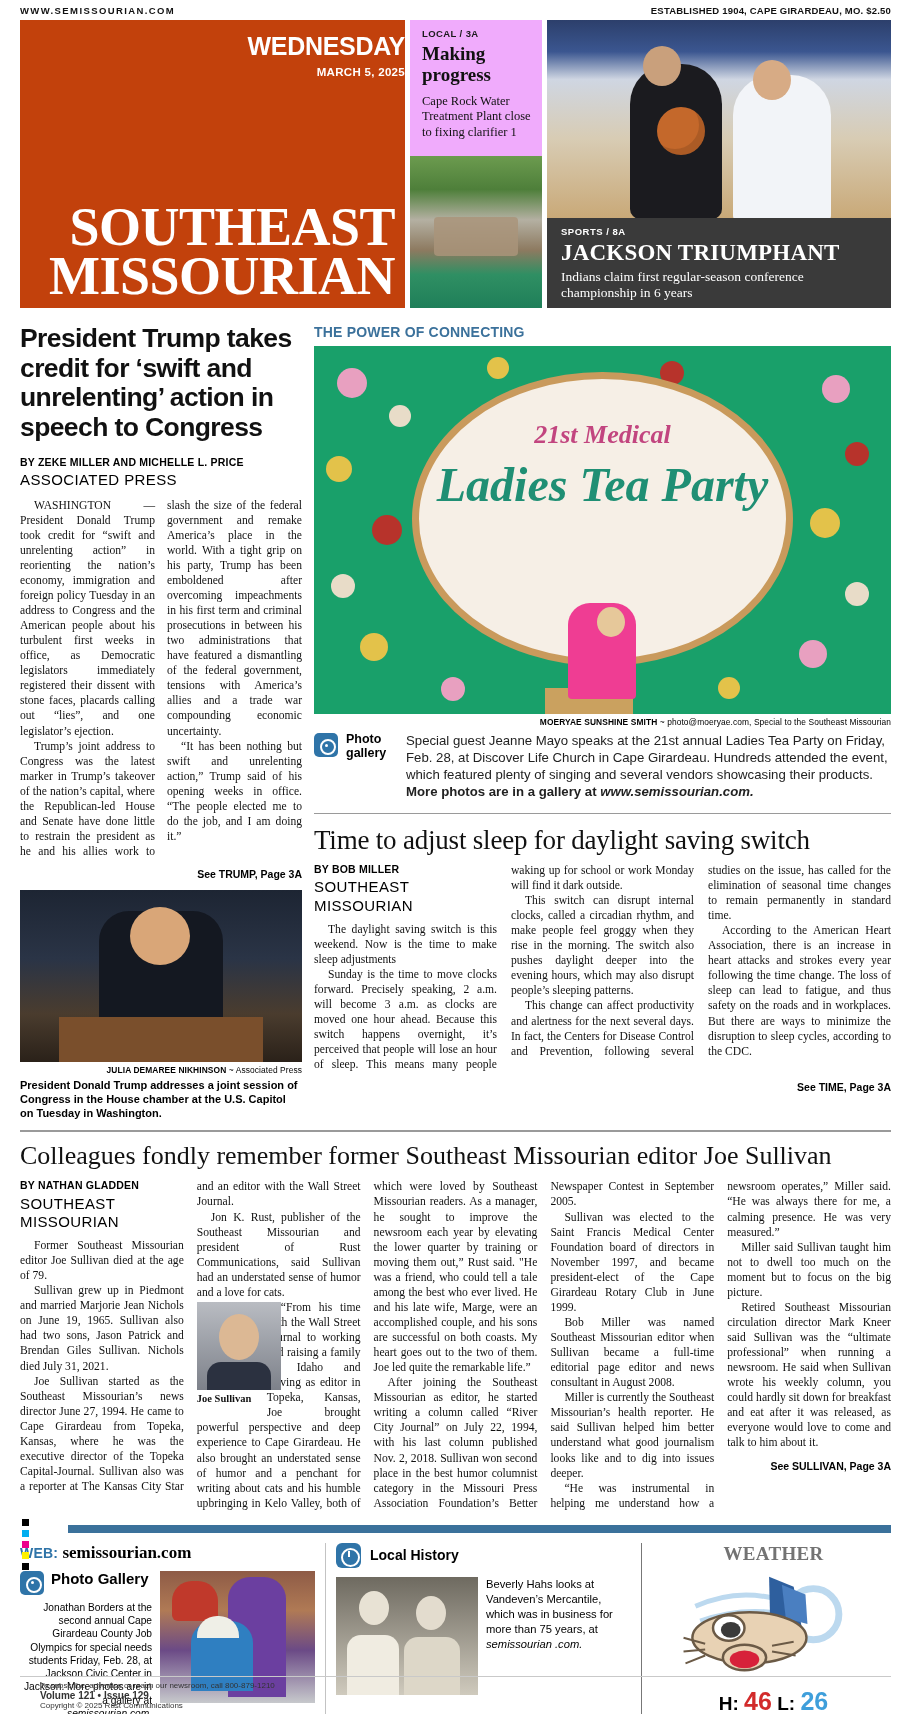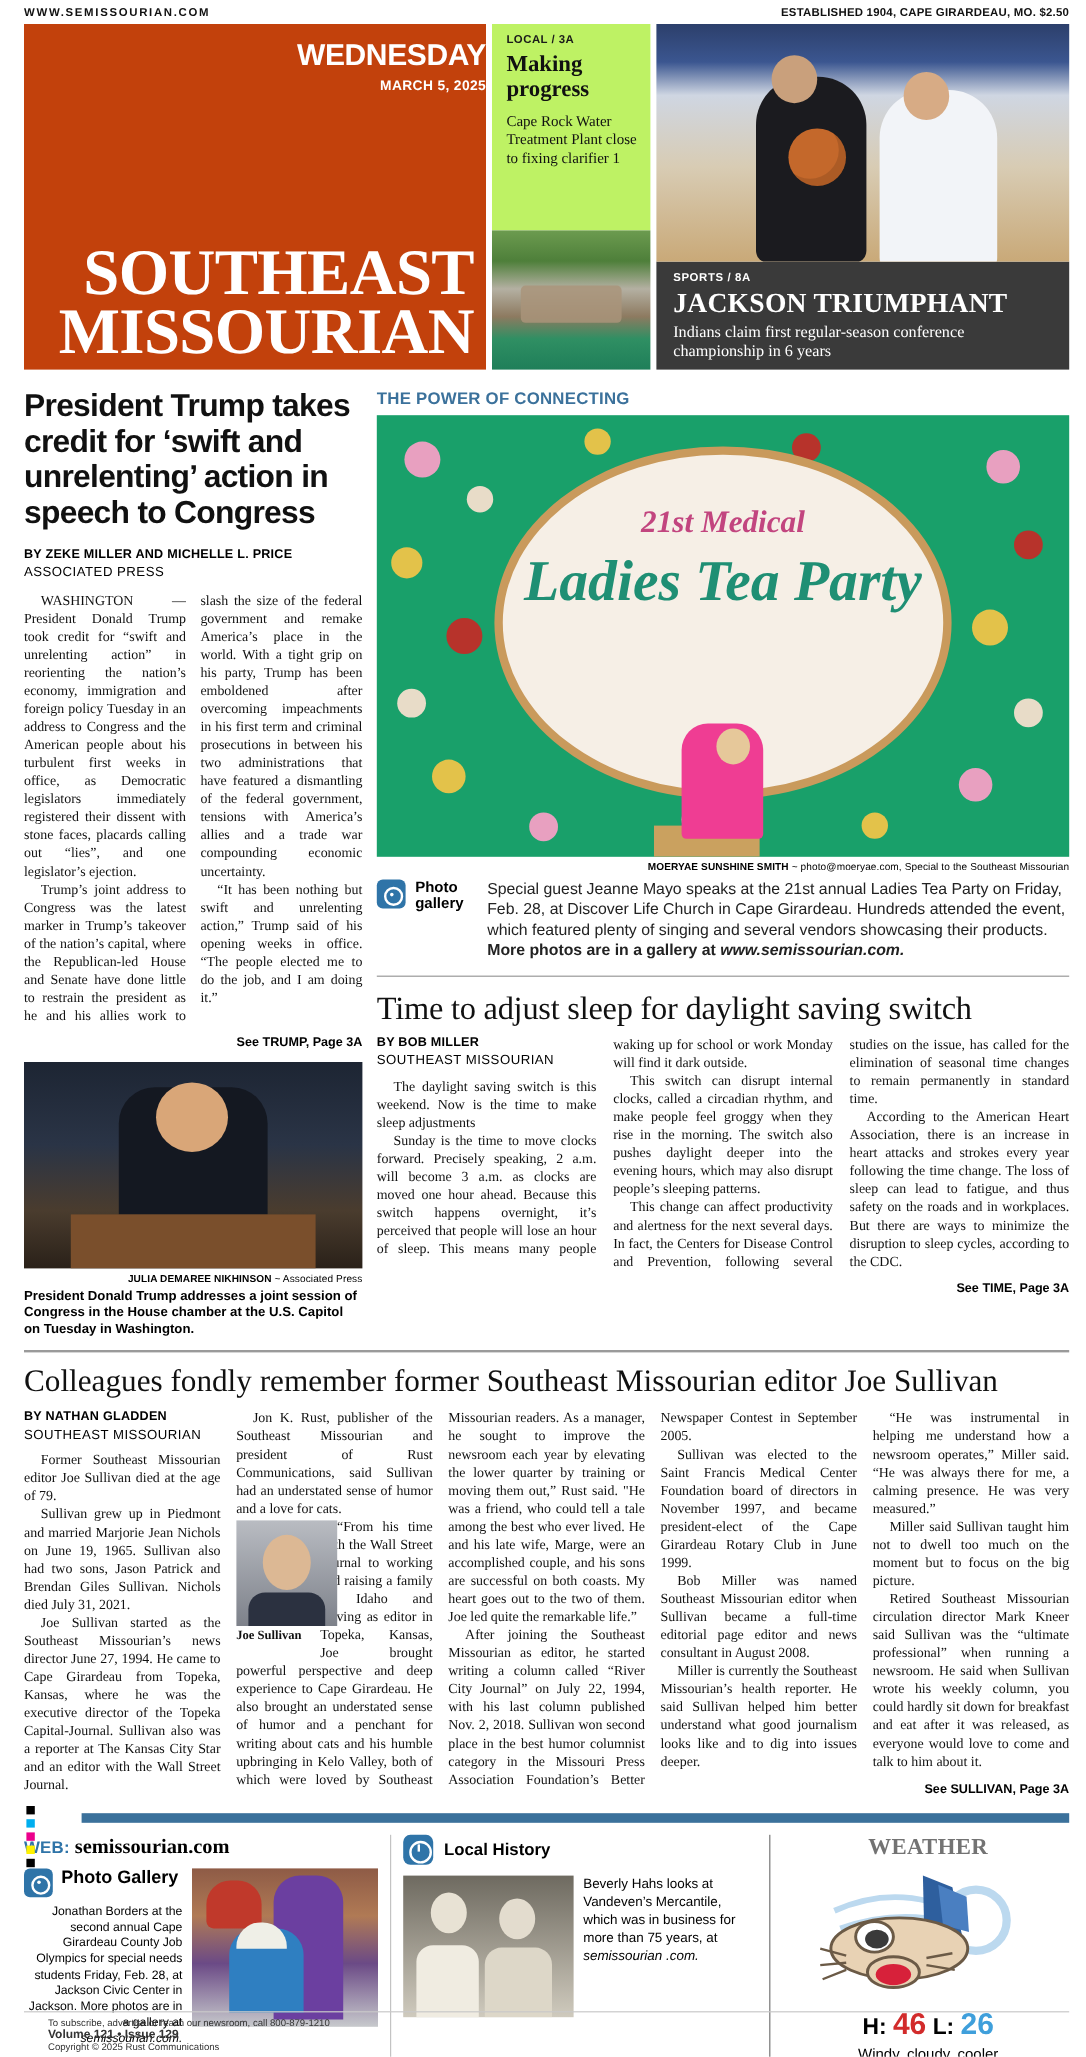--- a/index.html
+++ b/index.html
@@ -22,21 +22,21 @@
   .flagrow { display:flex; height: 288px; padding: 0 14px 0 20px; gap: 5px; }
   .flagbox { background:#c2410c; flex: 0 0 385px; position:relative; color:#fff;text-align:right; }
   .flagbox .dayline { padding: 14px 0 0 22px; }
   .flagbox .day { font-size: 25px; font-weight: 800; letter-spacing: -.3px; line-height:1; }
   .flagbox .date { font-size: 11.5px; font-weight: 700; margin-top: 7px; letter-spacing:.3px; }
   .flagbox .nameplate { position:absolute; left: 22px; bottom: 6px; right: 10px;
                         font-family:"Liberation Serif", serif; font-weight: 700;
                         font-size: 54px; line-height: .92; letter-spacing: -.5px; }
 
   .teasercol { flex: 0 0 132px; display:flex; flex-direction:column; }
-  .teaser-orange { background:#bef264; padding: 8px 10px 12px 12px; height: 172px; }
+  .teaser-orange { background:#f0abfc; padding: 8px 10px 12px 12px; height: 136px; }
   .teaser-kicker { font-size: 9.5px; font-weight: 700; letter-spacing:.4px; color:#1a1a1a; }
   .teaser-hed { font-family:"Liberation Serif", serif; font-weight:700; font-size: 19px;
                 line-height: 1.12; margin-top: 4px; color:#111; }
   .teaser-deck { font-family:Liberation Serif, serif; font-size: 12.5px; line-height:1.26;
                  margin-top: 8px; color:#111; }
   .teaser-photo { flex:1; background: linear-gradient(#6c9b4f 0%, #4e7f3a 22%, #b4b0a2 42%, #8d7a60 62%, #2f8f63 78%, #1f7f59 100%); position:relative; overflow:hidden;}
   .teaser-photo:after{content:"";position:absolute;left:18%;top:40%;width:64%;height:26%;background:#a9947a;border-radius:4px;opacity:.85;}
 
   .sportscol { flex: 1; display:flex; flex-direction:column; }
   .sports-photo { height: 198px; background: linear-gradient(#2c3f6b 0%, #3b5690 16%, #cfd6e2 30%, #d8ccb4 60%, #c9a978 100%); position:relative; overflow:hidden; }
@@ -54,21 +54,21 @@
   
   .content { padding: 0 14px 0 20px; }
 
   .lead { display:flex; gap: 12px; margin-top: 16px; }
   .leadleft { flex: 0 0 282px; }
   .leadright { flex: 1; }
 
   .hed-main { font-family:"Liberation Sans", sans-serif; font-weight: 800;
               font-size: 26.5px; line-height: 1.12; letter-spacing: -.6px; color:#111; }
   .byline { font-size: 10.5px; font-weight:800; letter-spacing:.2px; margin-top: 13px; line-height:1.25; }
-  .byline .src { font-weight: 400; font-size: 11px; letter-spacing:.4px; margin-top:2px; display:block;}
+  .byline .src { font-weight: 400; font-size: 15px; letter-spacing:.4px; margin-top:2px; display:block;}
 
   .cols2 { column-count: 2; column-gap: 12px; margin-top: 8px; }
   .body { font-family:"Liberation Serif", serif; font-size: 11.6px; line-height: 1.30;
           text-align: justify; color:#111; }
   .body p { text-indent: 14px; }
   .body p.first { text-indent: 14px; }
   .jump { font-family:"Liberation Sans",sans-serif; font-weight:800; font-size: 10.5px;
           text-align:right; margin-top: 9px; }
 
   .trumpphoto { margin-top: 10px; height: 172px; width: 100%;

